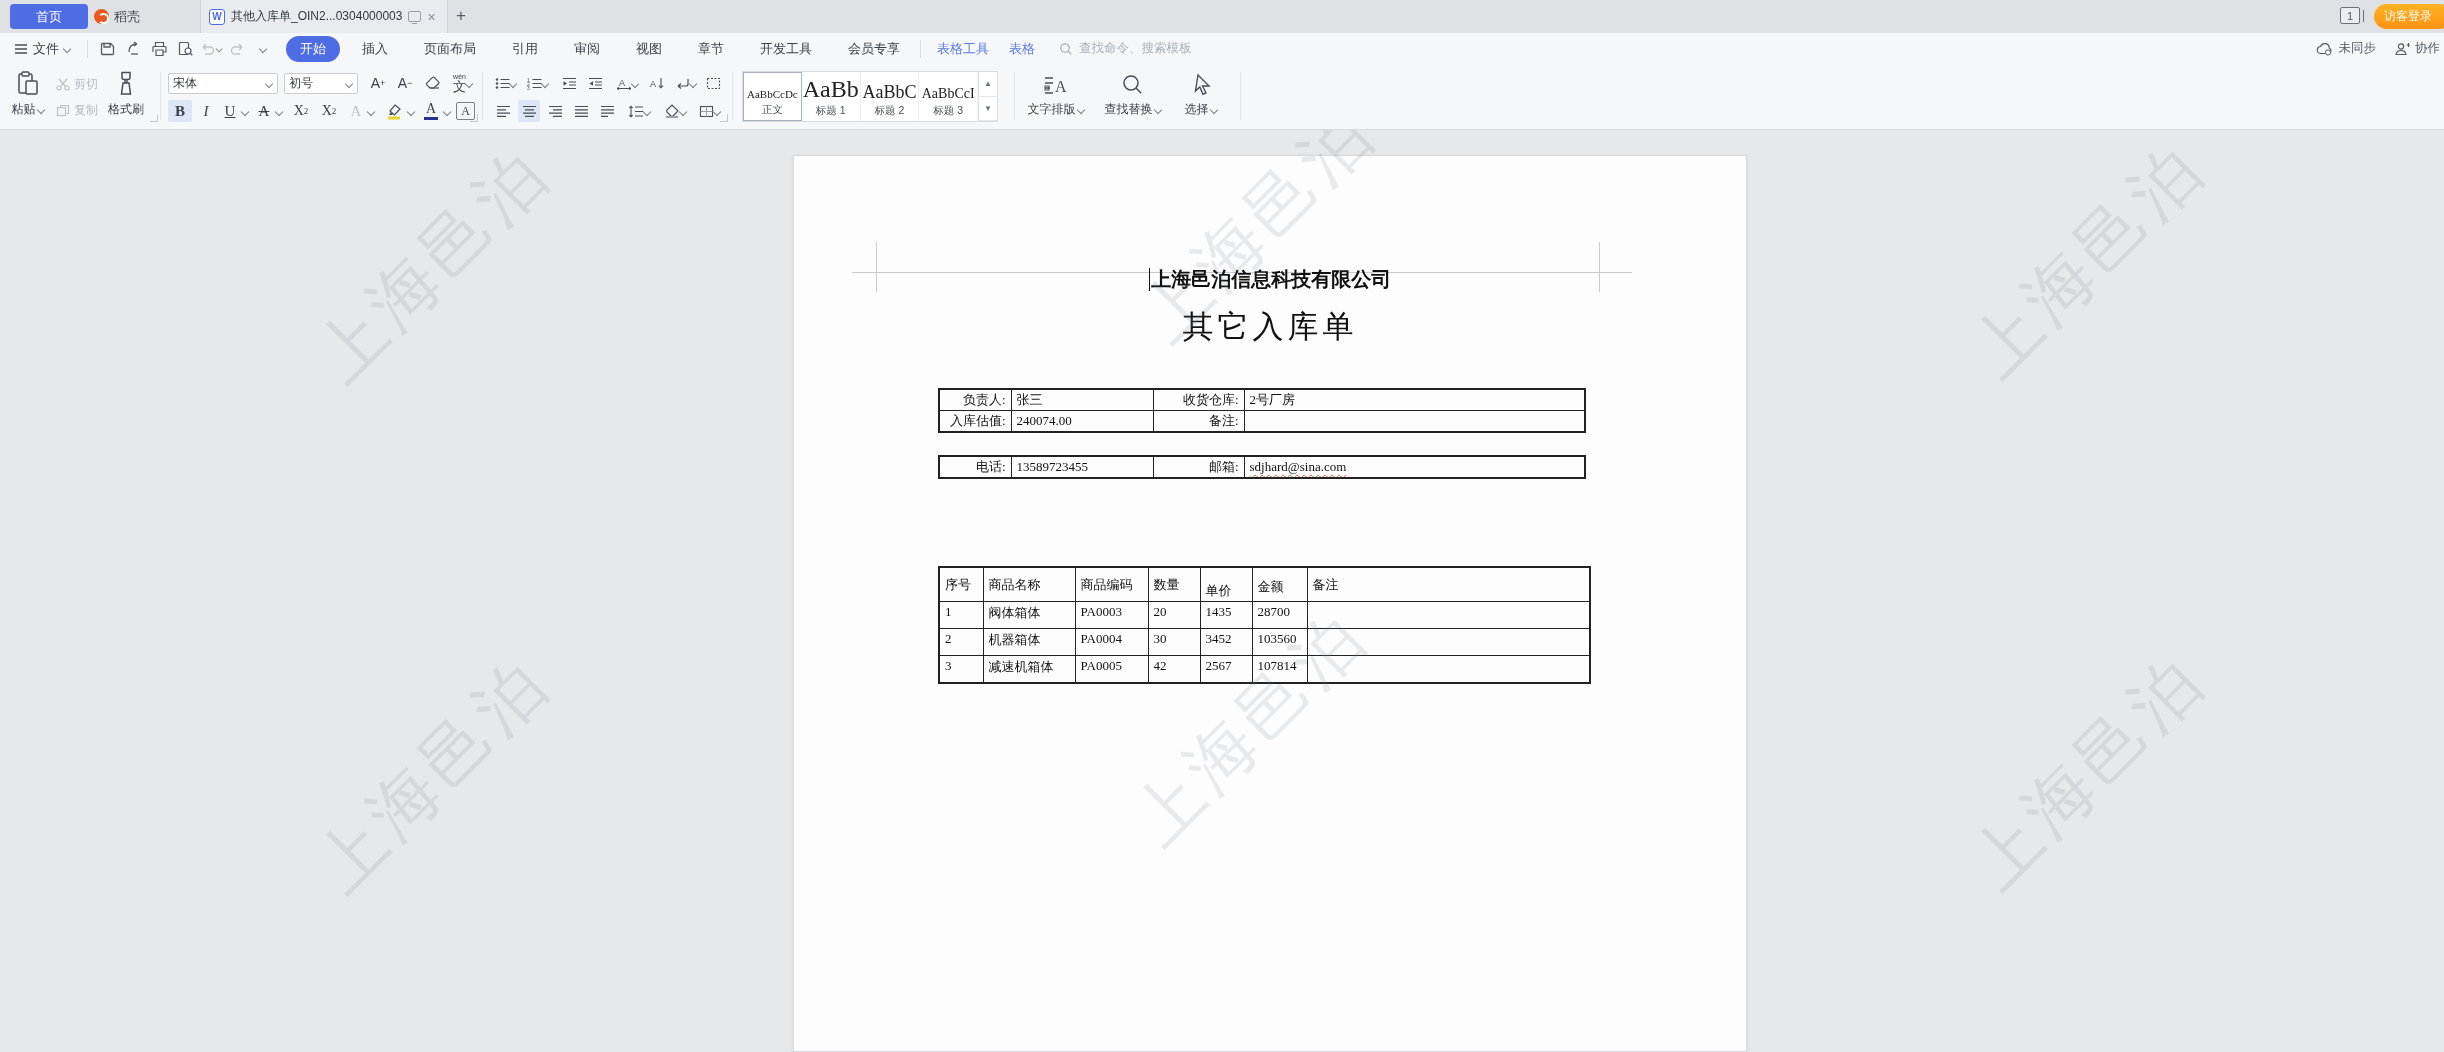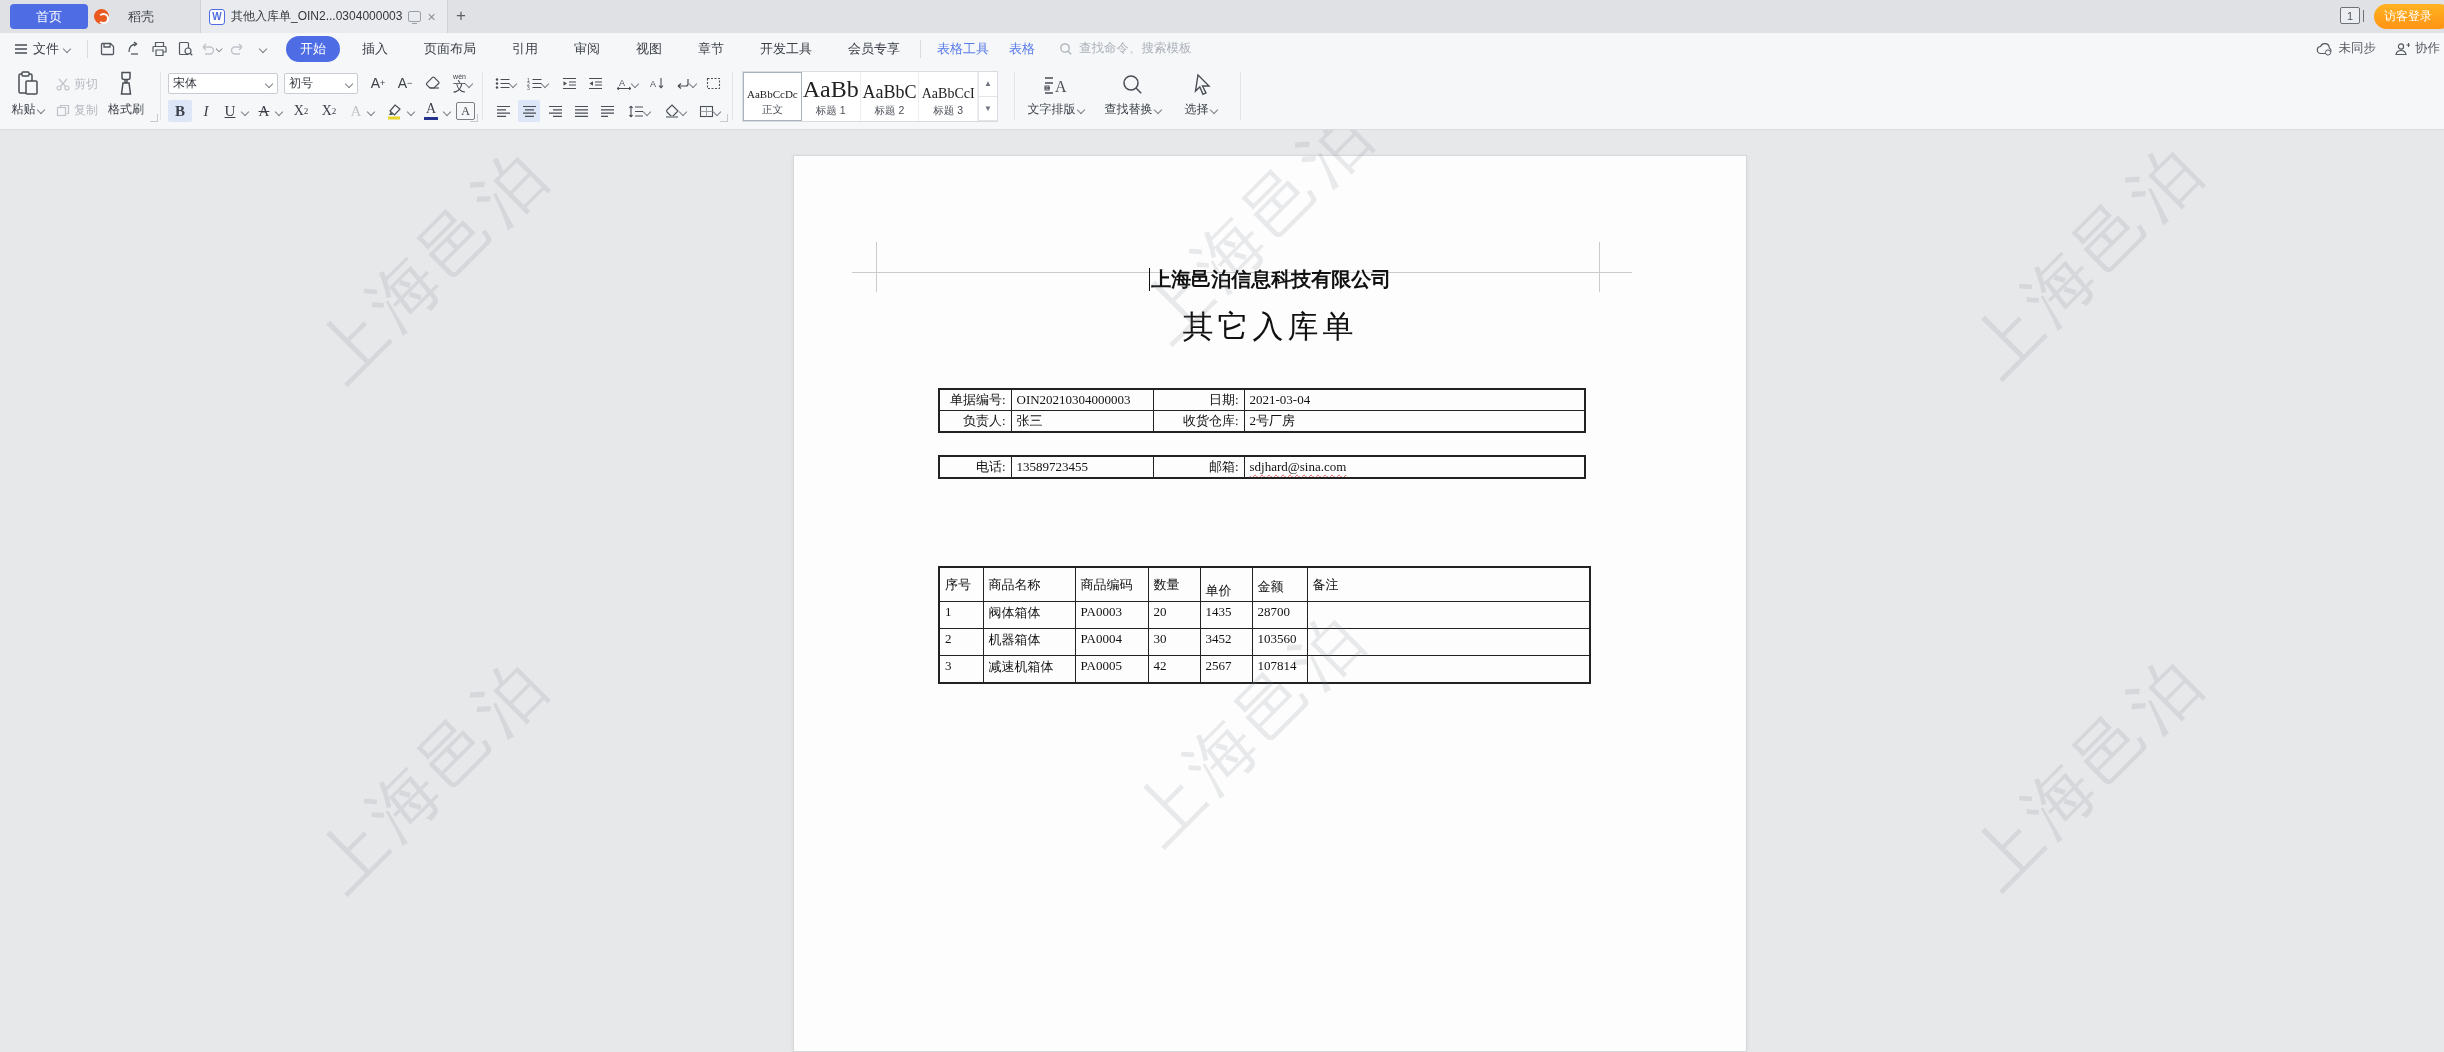--- a/index.html
+++ b/index.html
@@ -4,21 +4,21 @@
 <style>
   * { margin:0; padding:0; box-sizing:border-box; }
   html,body { width:2444px; height:1052px; overflow:hidden; }
   body { font-family:"Liberation Sans","DejaVu Sans",sans-serif; font-size:13px; color:#3c4048; }
   .app { position:relative; width:2444px; height:1052px; background:#e7e8ea; overflow:hidden; }
 
   
   .titlebar { position:absolute; left:0; top:0; width:100%; height:33px; background:#dfe1e5; }
   .home-btn { position:absolute; left:10px; top:4px; width:78px; height:25px; background:#4e6ce4; border-radius:4px;
               color:#fff; font-size:13px; display:flex; align-items:center; justify-content:center; }
-  .docer-tab { position:absolute; left:86px; top:0; height:33px; display:flex; align-items:center; gap:19px; padding:0 8px; font-size:13px; color:#40444b; }
+  .docer-tab { position:absolute; left:86px; top:0; height:33px; display:flex; align-items:center; gap:5px; padding:0 8px; font-size:13px; color:#40444b; }
   .docer-ic { width:15px; height:15px; border-radius:50%; background:#ea5a1e; position:relative; display:inline-block; }
   .docer-ic::after { content:""; position:absolute; left:4px; top:4px; width:7px; height:7px; border:2px solid #fff; border-left-color:transparent; border-radius:50%; }
   .doc-tab { position:absolute; left:200px; top:0; width:248px; height:33px; background:#e9ebee;
              border-left:1px solid #cfd2d6; border-right:1px solid #cfd2d6; display:flex; align-items:center; padding:0 8px; gap:6px; }
   .wicon { width:16px; height:16px; border:1px solid #4e6ce4; border-radius:3px; color:#4e6ce4; font-size:10px; font-weight:bold;
            display:flex; align-items:center; justify-content:center; background:#fff; }
   .doc-title { font-size:12px; color:#33373d; white-space:nowrap; overflow:hidden; max-width:176px; }
   .mon-ic { width:13px; height:11px; border:1px solid #9aa0a8; border-radius:2px; position:relative; flex:none; }
   .mon-ic::after { content:""; position:absolute; left:3px; bottom:-3px; width:5px; height:1px; background:#9aa0a8; }
   .close-x { color:#8b9097; font-size:14px; line-height:1; }
@@ -478,30 +478,30 @@
 
       <table class="doc" id="info-table-a" style="left:144px;top:232px">
         <colgroup>
             <col style="width:72px">
             <col style="width:142px">
             <col style="width:91px">
             <col style="width:341px">
           </colgroup>
         <tbody>
             <tr style="height: 21px;">
-              <td class="lab">单据编号:</td>
-              <td class="">OIN20210304000003</td>
-              <td class="lab">日期:</td>
-              <td class="">2021-03-04</td>
-            </tr>
-            <tr style="height: 21px;">
               <td class="lab">负责人:</td>
               <td class="">张三</td>
               <td class="lab">收货仓库:</td>
               <td class="">2号厂房</td>
+            </tr>
+            <tr style="height: 21px;">
+              <td class="lab">入库估值:</td>
+              <td class="">240074.00</td>
+              <td class="lab">备注:</td>
+              <td class=""></td>
             </tr>
           </tbody>
       </table>
       <table class="doc" id="info-table-b" style="left:144px;top:299px">
         <colgroup>
             <col style="width:72px">
             <col style="width:142px">
             <col style="width:91px">
             <col style="width:341px">
           </colgroup>

